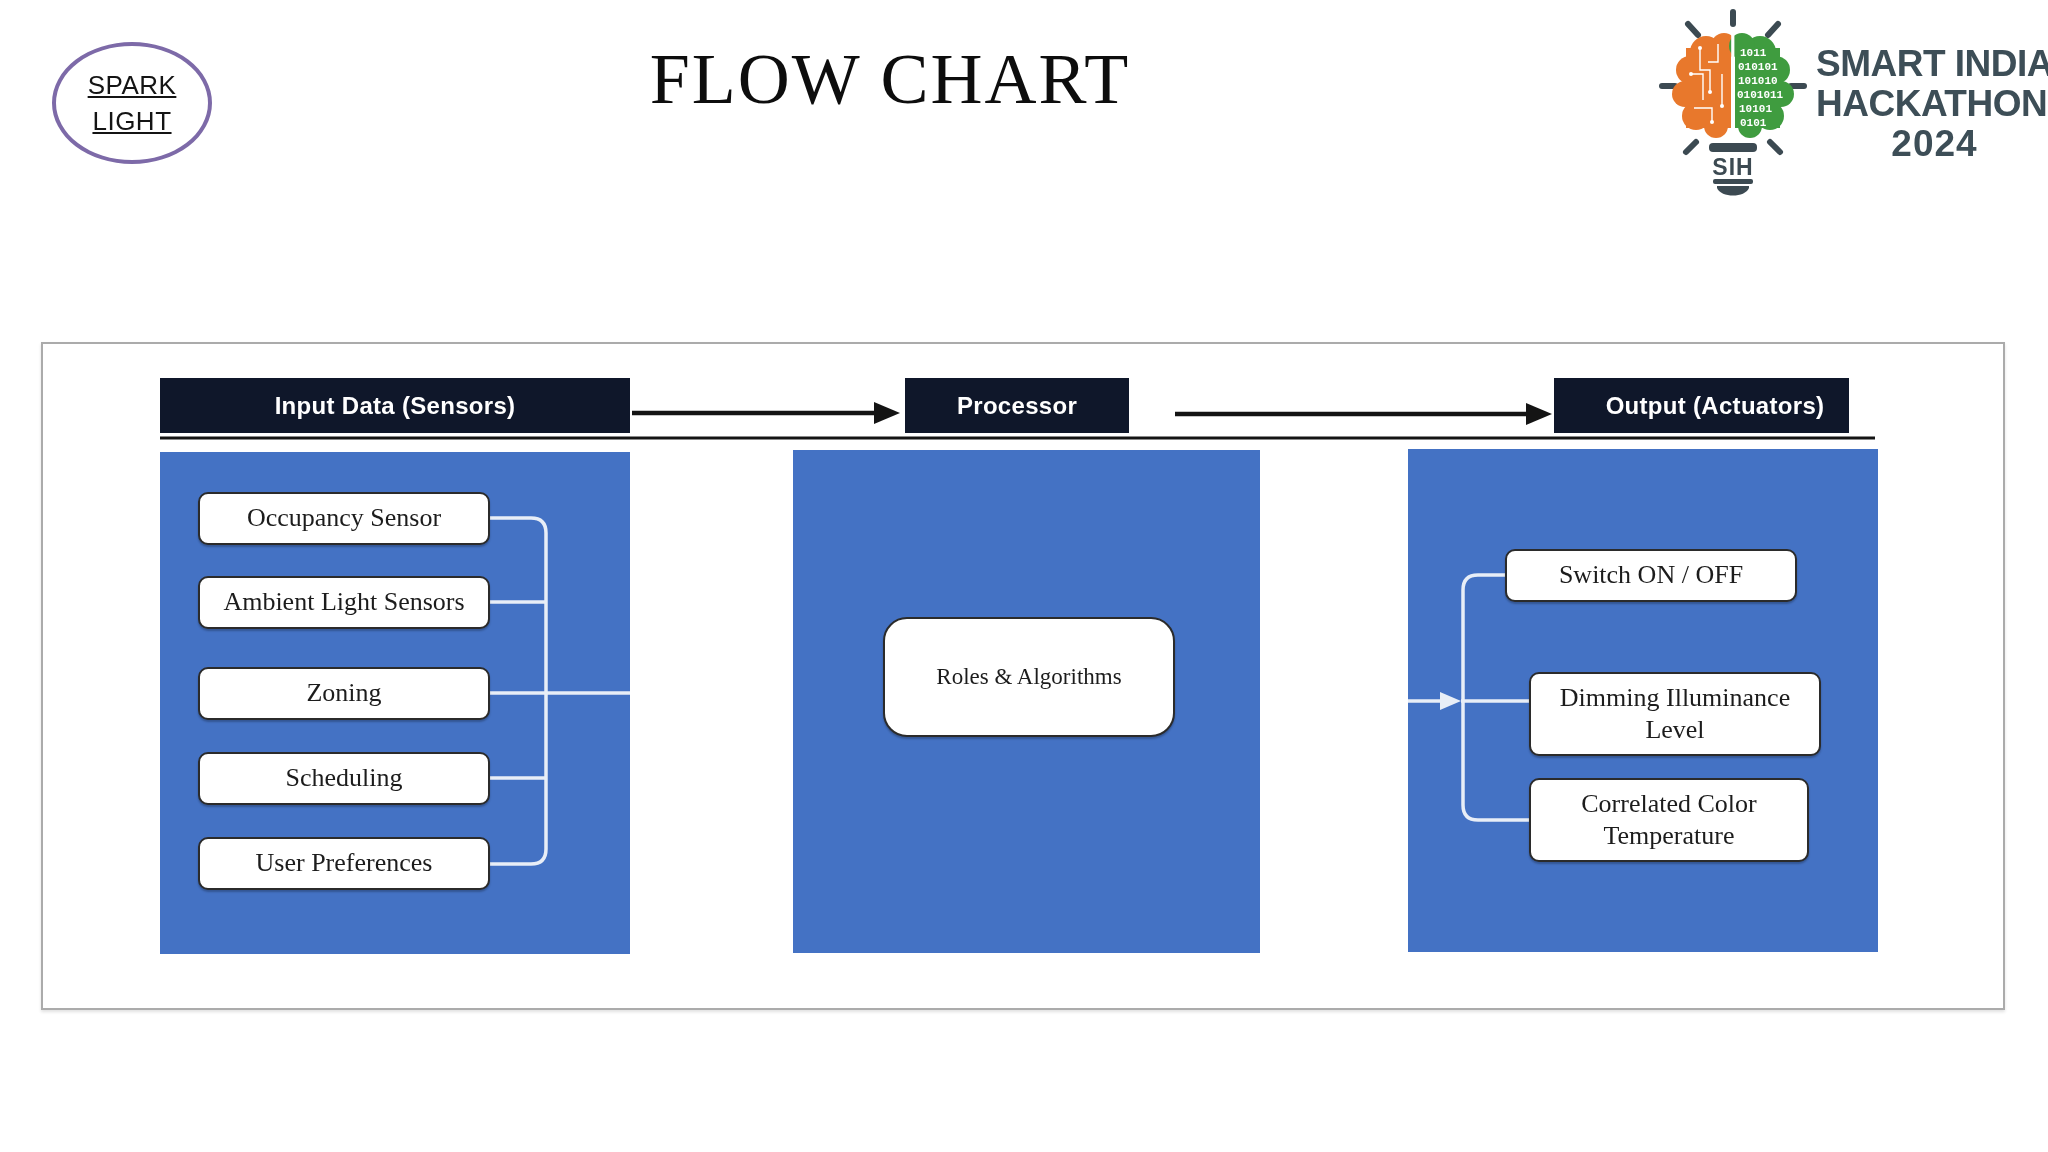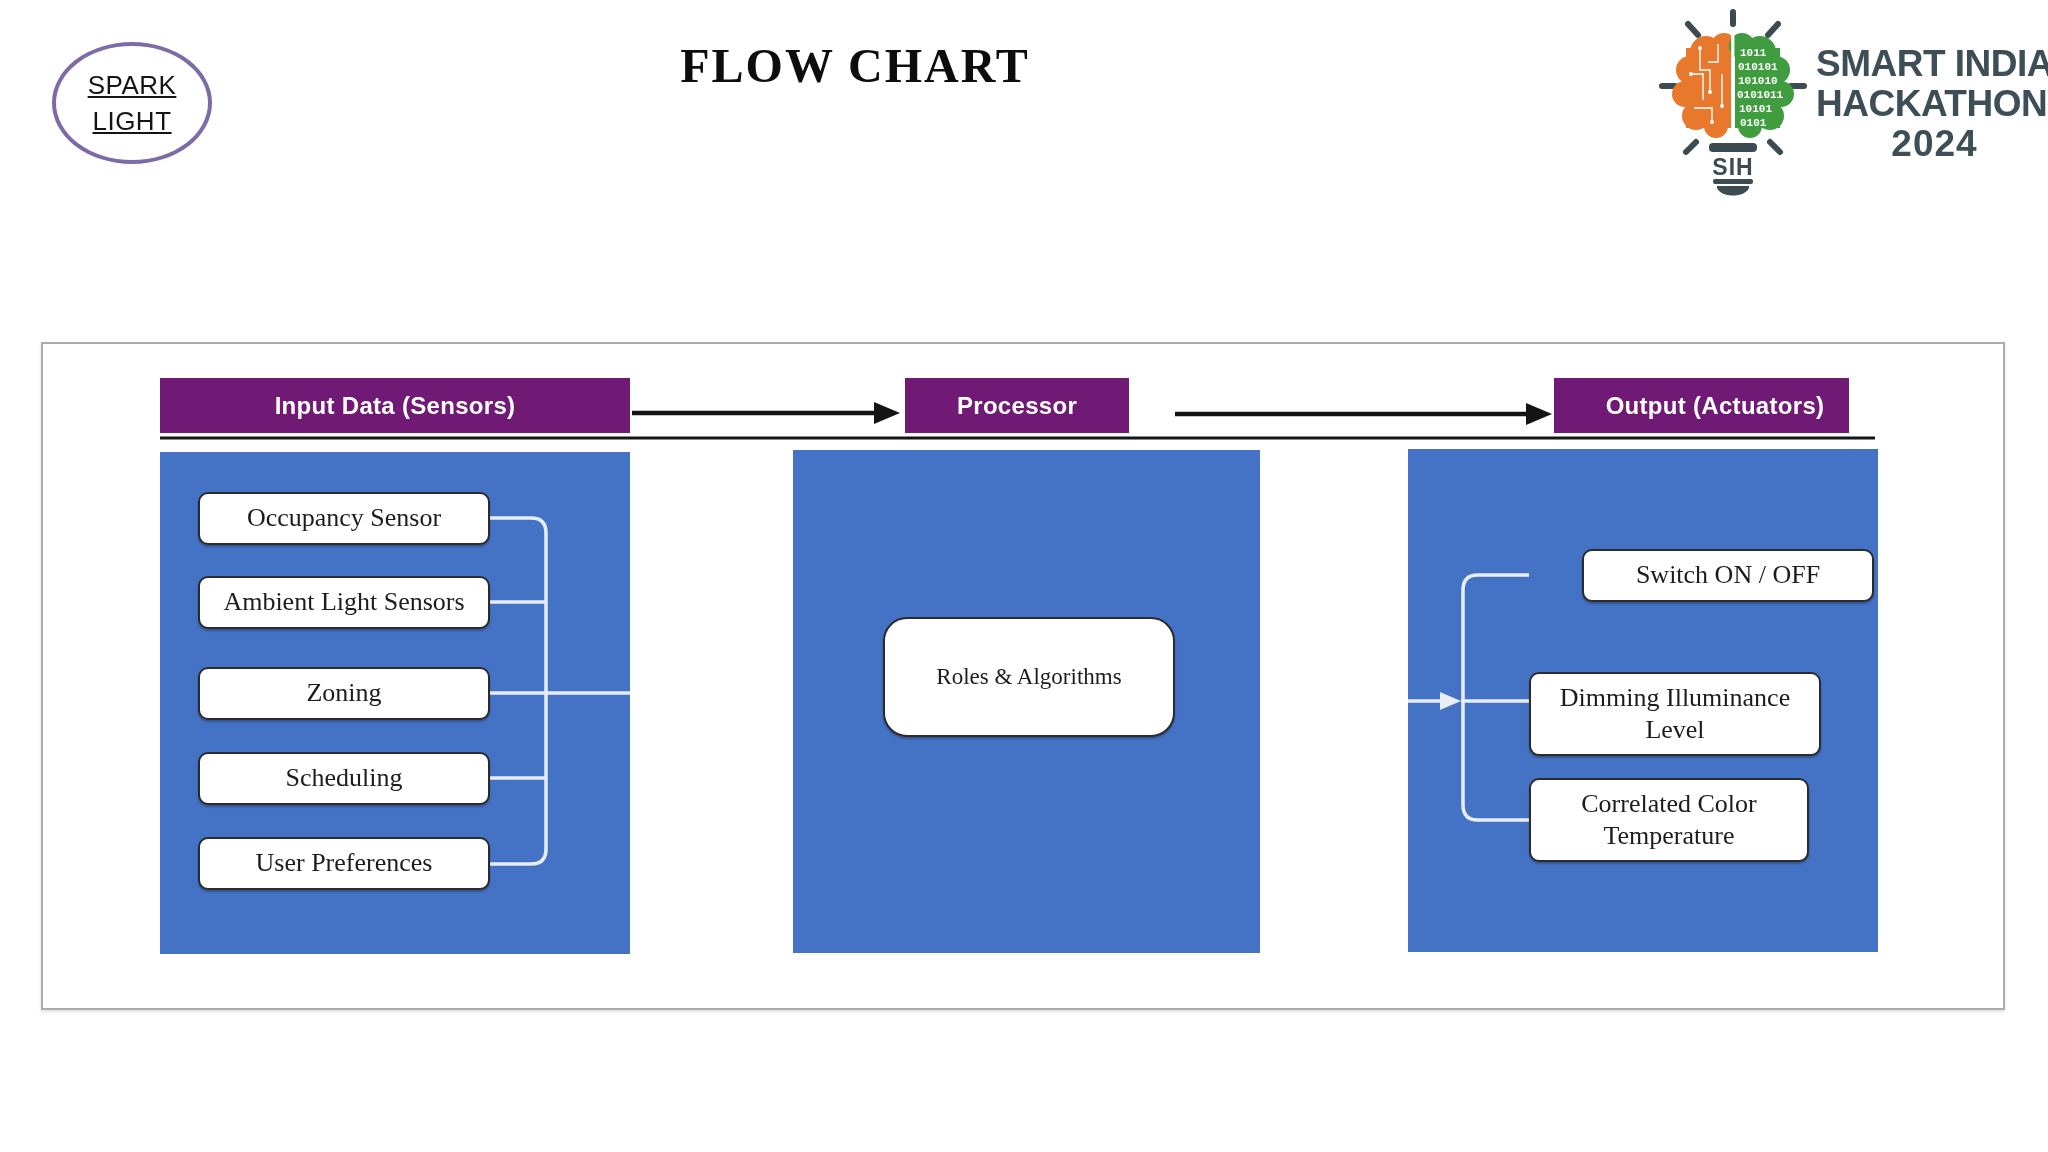--- a/index.html
+++ b/index.html
@@ -11,36 +11,36 @@
   .spark-ellipse{
     position:absolute;left:52px;top:42px;width:152px;height:114px;
     border:4px solid #7d6aa8;border-radius:50%;background:#ffffff;
     display:flex;flex-direction:column;align-items:center;justify-content:center;
   }
   .spark-ellipse .ln{
     font-family:"Liberation Sans",sans-serif;font-size:26px;line-height:36px;
     color:#141414;letter-spacing:0.5px;text-decoration:underline;
   }
   .page-title{
-    position:absolute;left:565px;top:38px;width:580px;text-align:center;
-    font-family:"Liberation Serif",serif;font-weight:700;font-size:48px;
+    position:absolute;left:600px;top:38px;width:580px;text-align:center;
+    font-family:"Liberation Serif",serif;font-weight:400;font-size:72px;
     color:#0d0d0d;letter-spacing:2px;white-space:nowrap;
   }
   .sih-logo{position:absolute;left:1658px;top:4px;width:386px;height:200px;display:flex;align-items:center;}
   .sih-bulb{width:150px;height:200px;flex:0 0 auto;}
   .sih-text{margin-left:8px;color:#3d4e57;font-weight:700;line-height:1.08;}
   .sih-text .t1,.sih-text .t2{font-size:37px;letter-spacing:-0.5px;white-space:nowrap;}
   .sih-text .t3{font-size:37px;text-align:center;letter-spacing:1px;}
   
   .fc-container{
     position:absolute;left:41px;top:342px;width:1960px;height:664px;
     background:#ffffff;border:2px solid #ababab;box-shadow:0 2px 3px rgba(0,0,0,0.12);
   }
   .hdr{
-    position:absolute;height:55px;background:#701a75;
+    position:absolute;height:55px;background:#0f172a;
     display:flex;align-items:center;justify-content:center;
     color:#ffffff;font-weight:700;font-size:24px;letter-spacing:0.3px;
     font-family:"Liberation Sans",sans-serif;
   }
   .hdr-input{left:160px;top:378px;width:470px;}
   .hdr-processor{left:905px;top:378px;width:224px;}
   .hdr-output{left:1554px;top:378px;width:268px;padding-left:27px;}
   .bigbox{position:absolute;background:#4472C4;}
   .bb-input{left:160px;top:452px;width:470px;height:502px;}
   .bb-processor{left:793px;top:450px;width:467px;height:503px;}
@@ -51,21 +51,21 @@
     font-family:"Liberation Serif",serif;font-size:26px;color:#1c1c1c;
     padding:0 12px;box-sizing:border-box;line-height:1.25;
     box-shadow:0 2px 2px rgba(0,0,0,0.25);
   }
   .nd-occupancy{left:198px;top:492px;width:292px;height:53px;}
   .nd-ambient{left:198px;top:576px;width:292px;height:53px;}
   .nd-zoning{left:198px;top:667px;width:292px;height:53px;}
   .nd-scheduling{left:198px;top:752px;width:292px;height:53px;}
   .nd-userpref{left:198px;top:837px;width:292px;height:53px;}
   .nd-roles{left:883px;top:617px;width:292px;height:120px;border-radius:24px;font-size:23px;}
-  .nd-switch{left:1582px;top:549px;width:292px;height:53px;}
+  .nd-switch{left:1505px;top:549px;width:292px;height:53px;}
   .nd-dimming{left:1529px;top:659px;width:292px;height:84px;margin-top:13px;}
   .nd-correlated{left:1529px;top:778px;width:280px;height:84px;}
   .overlay{position:absolute;left:0;top:0;width:2048px;height:1152px;pointer-events:none;}
 </style>
 </head>
 <body>
 
 <div id="stage">
 
   <div class="spark-ellipse">

